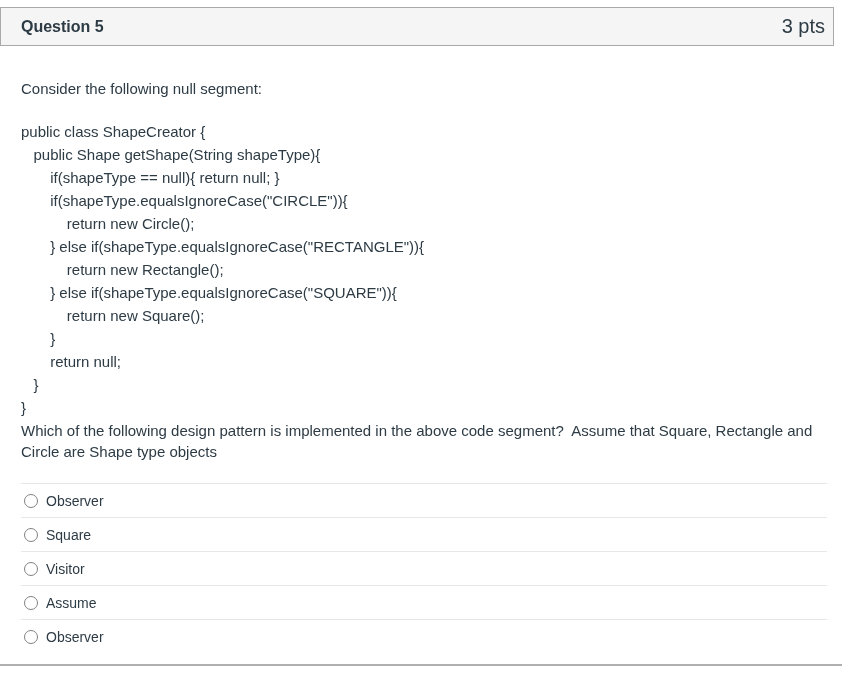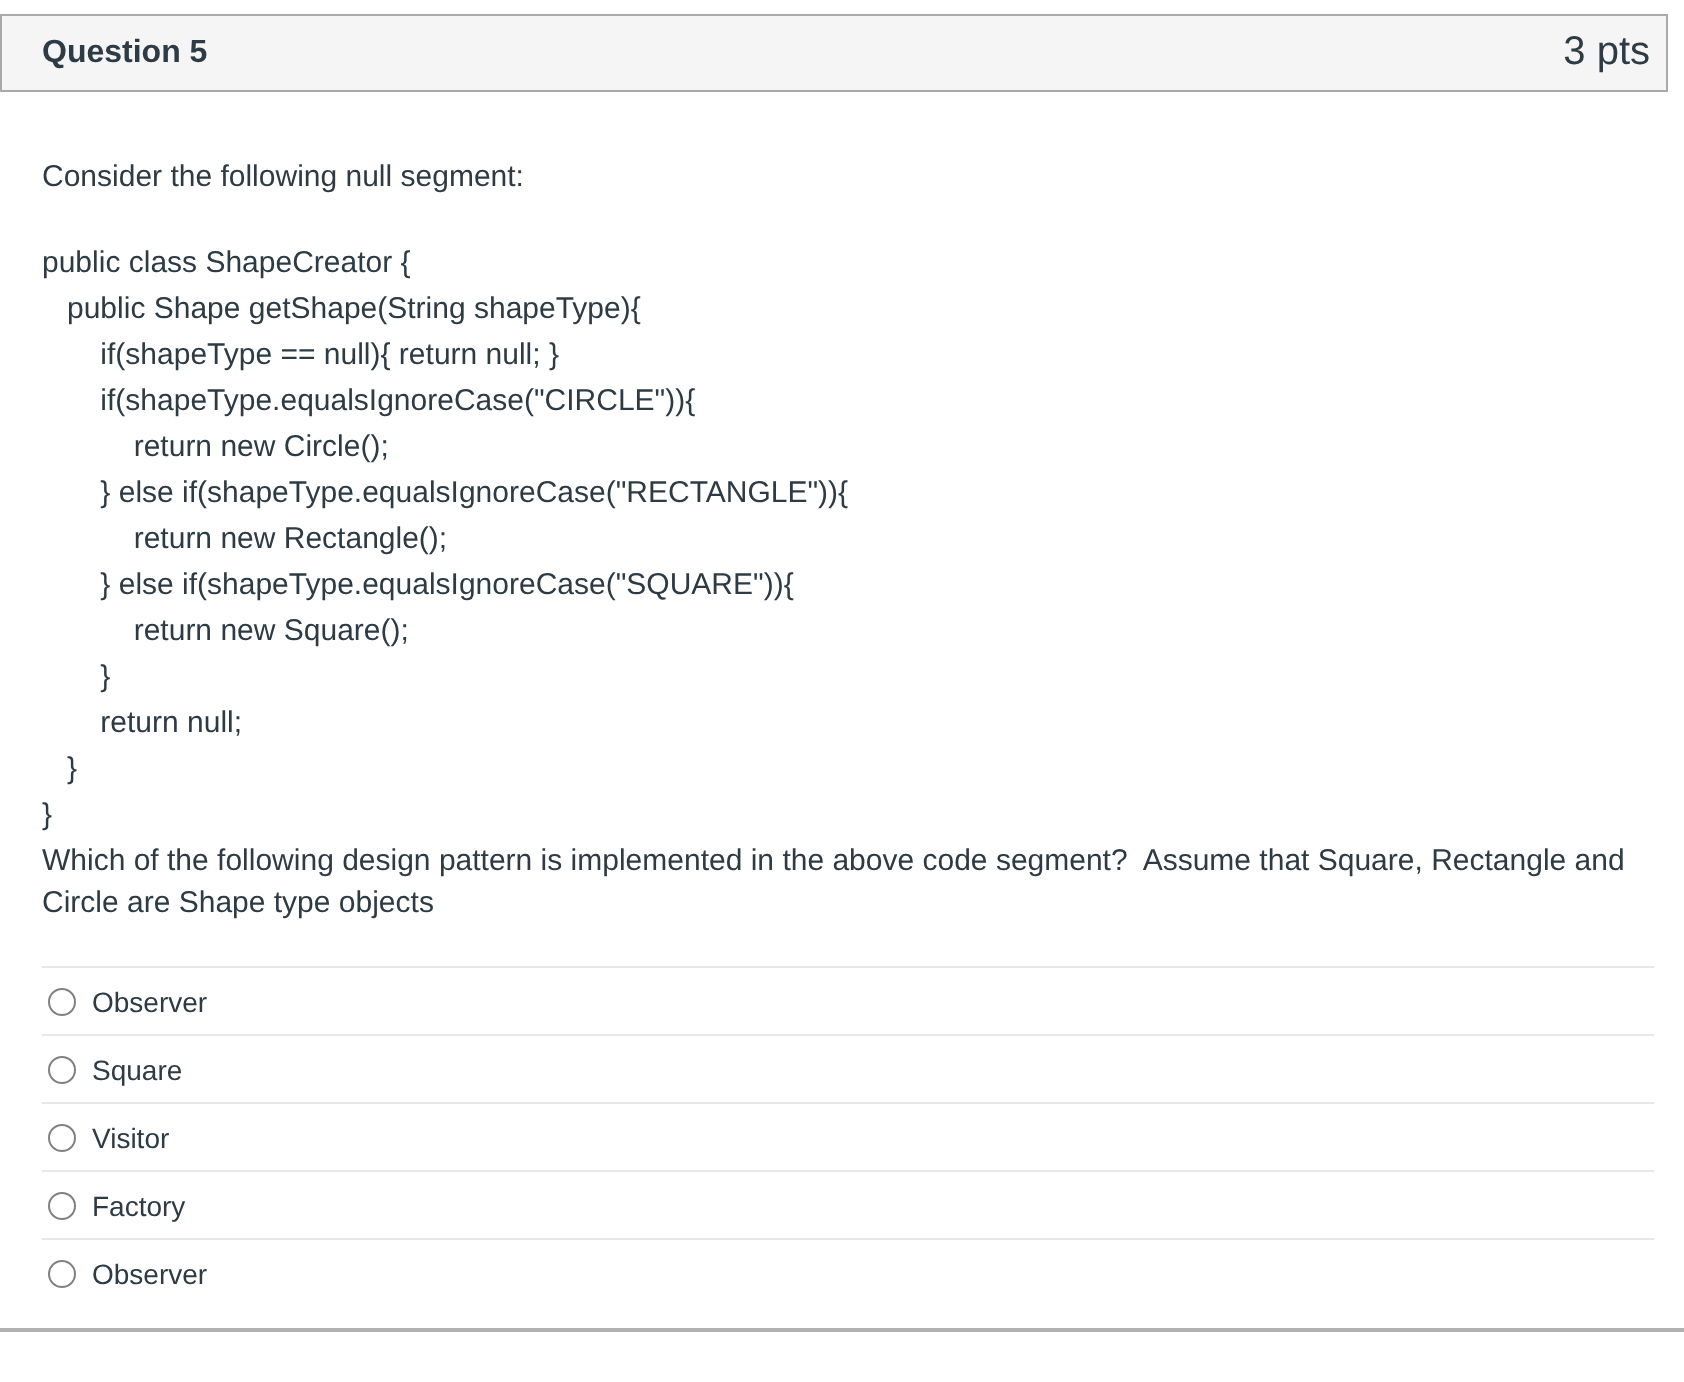--- a/index.html
+++ b/index.html
@@ -117,21 +117,21 @@
       <div class="answer-row">
         <span class="radio"></span>
         <span class="answer-label">Square</span>
       </div>
       <div class="answer-row">
         <span class="radio"></span>
         <span class="answer-label">Visitor</span>
       </div>
       <div class="answer-row">
         <span class="radio"></span>
-        <span class="answer-label">Factory</span>
+        <span class="answer-label">Assume</span>
       </div>
       <div class="answer-row">
         <span class="radio"></span>
         <span class="answer-label">Observer</span>
       </div>
     </div>
   </div>
 </div>
 
 <div class="bottom-divider"></div>

